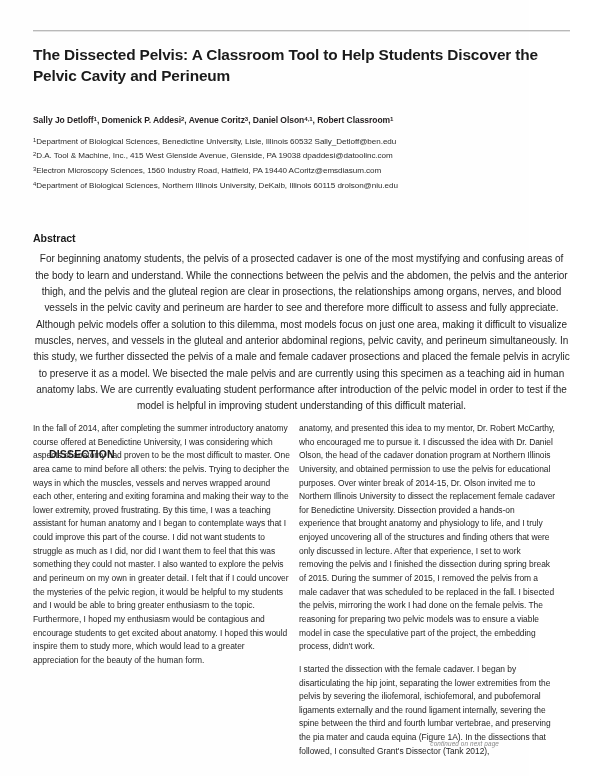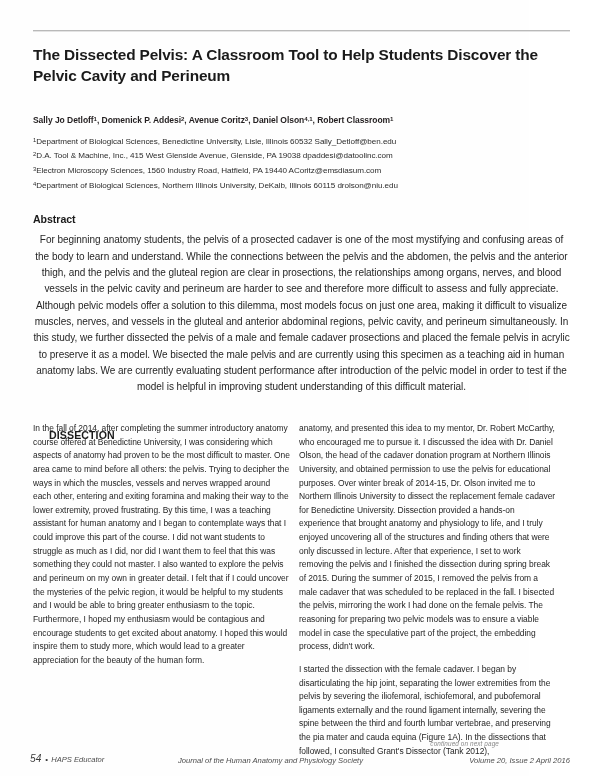--- a/index.html
+++ b/index.html
@@ -68,21 +68,21 @@
   }
   .affiliations .aff { white-space: nowrap; }
 
   sup {
     font-size: 0.72em;
     vertical-align: 0.38em;
     line-height: 0;
   }
 
   .abstract-block {
-    margin-top: 20px;
+    margin-top: 39px;
   }
 
   h2.section-head {
     font-size: 10.6px;
     font-weight: bold;
     margin: 0 0 7px 0;
     letter-spacing: -0.05px;
     color: #1a1a1a;
   }
 
@@ -221,21 +221,14 @@
       <p>In the fall of 2014, after completing the summer introductory anatomy course offered at Benedictine University, I was considering which aspects of anatomy had proven to be the most difficult to master.  One area came to mind before all others: the pelvis. Trying to decipher the ways in which the muscles, vessels and nerves wrapped around each other, entering and exiting foramina and making their way to the lower extremity, proved frustrating.  By this time, I was a teaching assistant for human anatomy and I began to contemplate ways that I could improve this part of the course.  I did not want students to struggle as much as I did, nor did I want them to feel that this was something they could not master.  I also wanted to explore the pelvis and perineum on my own in greater detail.  I felt that if I could uncover the mysteries of the pelvic region, it would be helpful to my students and I would be able to bring greater enthusiasm to the topic. Furthermore, I hoped my enthusiasm would be contagious and encourage students to get excited about anatomy.  I hoped this would inspire them to study more, which would lead to a greater appreciation for the beauty of the human form.</p>
     </div>
     <div class="col">
       <p>anatomy, and presented this idea to my mentor, Dr. Robert McCarthy, who encouraged me to pursue it. I discussed the idea with Dr. Daniel Olson, the head of the cadaver donation program at Northern Illinois University, and obtained permission to use the pelvis for educational purposes.  Over winter break of 2014-15, Dr. Olson invited me to Northern Illinois University to dissect the replacement female cadaver for Benedictine University.  Dissection provided a hands-on experience that brought anatomy and physiology to life, and I truly enjoyed uncovering all of the structures and finding others that were only discussed in lecture.  After that experience, I set to work removing the pelvis and I finished the dissection during spring break of 2015.  During the summer of 2015, I removed the pelvis from a male cadaver that was scheduled to be replaced in the fall.  I bisected the pelvis, mirroring the work I had done on the female pelvis.  The reasoning for preparing two pelvic models was to ensure a viable model in case the speculative part of the project, the embedding process, didn't work.</p>
       <p>I started the dissection with the female cadaver. I began by disarticulating the hip joint, separating the lower extremities from the pelvis by severing the iliofemoral, ischiofemoral, and pubofemoral ligaments externally and the round ligament internally, severing the spine between the third and fourth lumbar vertebrae, and preserving the pia mater and cauda equina (Figure 1A). In the dissections that followed, I consulted Grant's Dissector (Tank 2012),</p>
     </div>
   </div>
 
   <div class="continued">continued on next page</div>
 
-  <div class="footer">
-    <div class="footer-left">
-      <span class="pageno">54</span><span class="bullet">•</span><span>HAPS Educator</span>
-    </div>
-    <div class="footer-center">Journal of the Human Anatomy and Physiology Society</div>
-    <div class="footer-right">Volume 20, Issue 2 April 2016</div>
-  </div>
 
 </div>
 
 </body></html>

